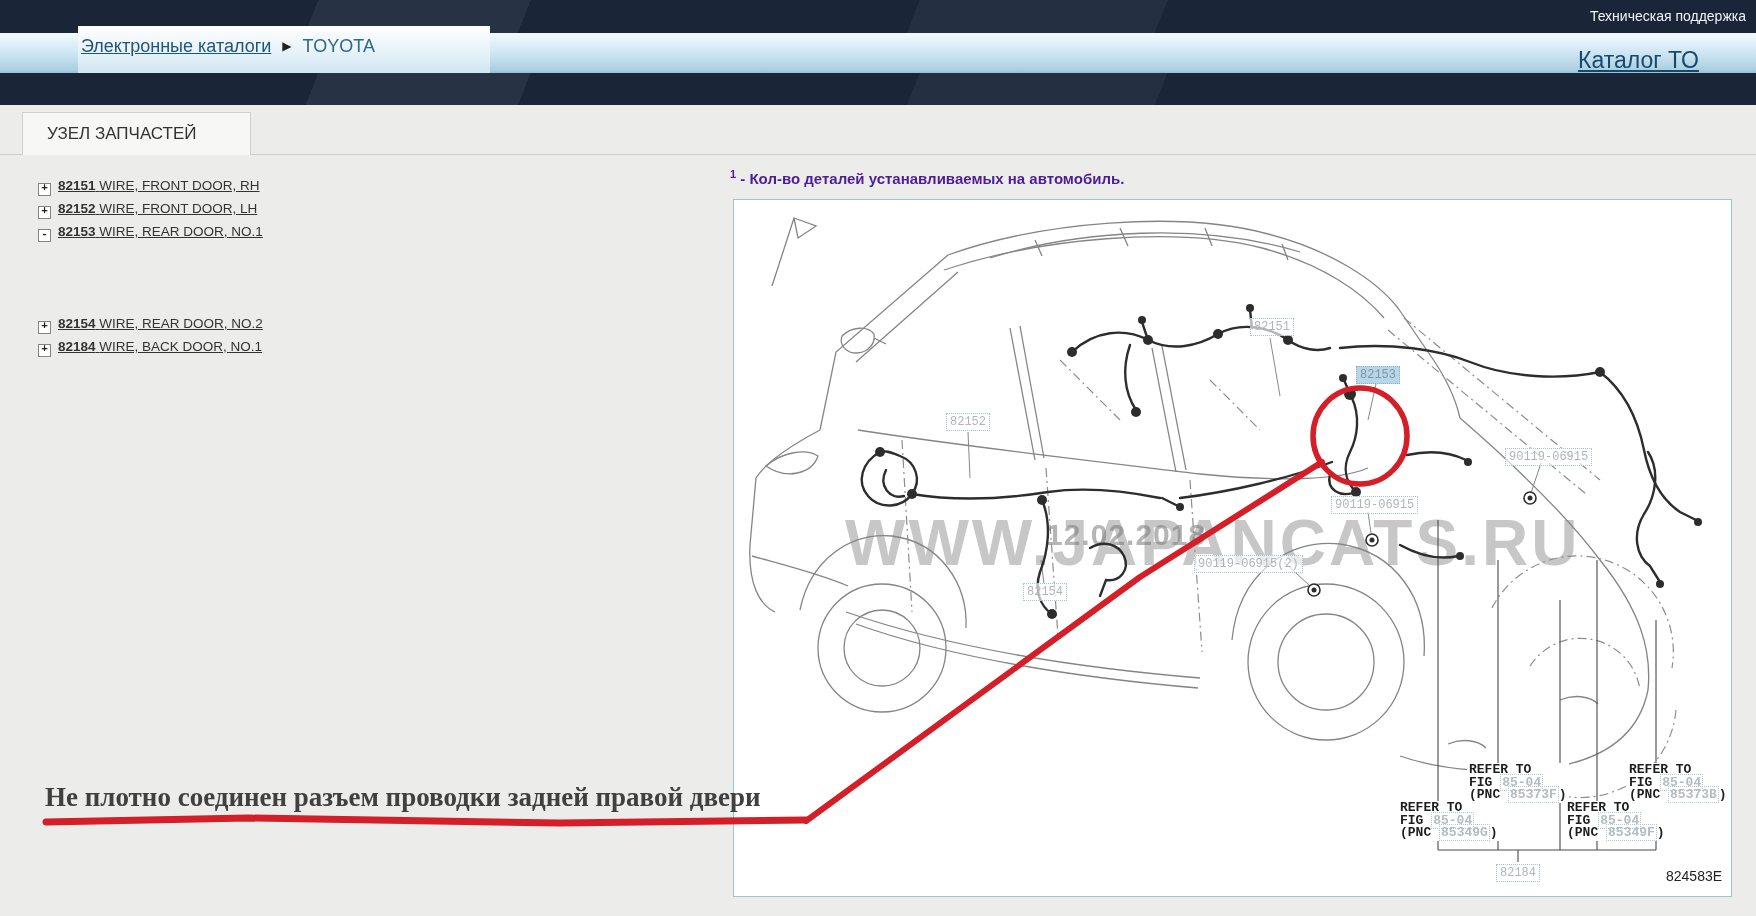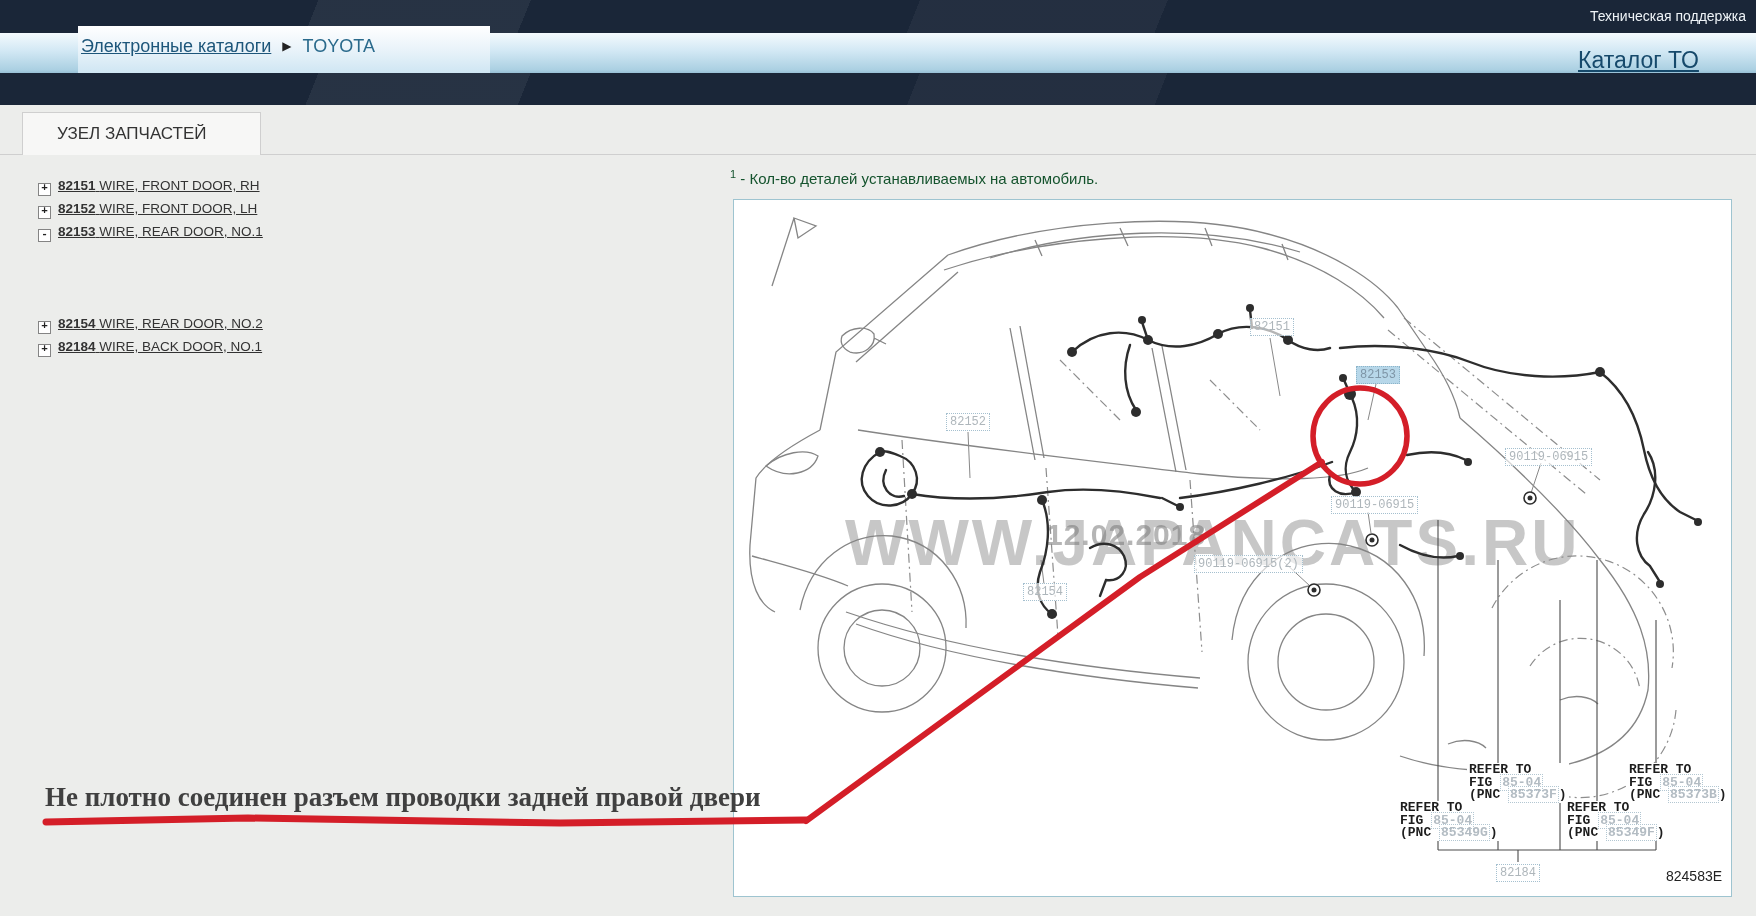--- a/index.html
+++ b/index.html
@@ -21,41 +21,41 @@
   .catalog-link{position:absolute;left:1578px;top:47px;font-size:23px;color:#16496b;text-decoration:underline;cursor:pointer;}
   .crumb-box{position:absolute;left:78px;top:26px;width:412px;height:47px;
     background:linear-gradient(#ffffff,#e7f2f9 55%,#cfe6f3);}
   .crumb-row{position:absolute;left:3px;top:10px;font-size:18px;white-space:nowrap;}
   .crumb-root{color:#1d567a;text-decoration:underline;cursor:pointer;}
   .crumb-sep{color:#222;font-size:12px;margin:0 11px;vertical-align:2px;}
   .crumb-cur{color:#2a6a8c;}
   
   .tab{position:absolute;left:22px;top:112px;width:203px;height:42px;
     background:#f7f7f6;border:1px solid #cfcfcf;border-bottom:none;
-    line-height:42px;padding-left:34px;font-size:17px;color:#333;cursor:pointer;}
+    line-height:42px;padding-left:24px;font-size:17px;color:#333;cursor:pointer;}
   .tabline{position:absolute;left:0;top:154px;width:1756px;height:1px;background:#cfcfcf;}
   
   .tree-item{position:absolute;left:38px;font-size:13.5px;color:#333;white-space:nowrap;}
   .tg{display:inline-block;width:11px;height:11px;border:1px solid #848484;background:#fff;
     font:bold 11px/9px "Liberation Mono",monospace;text-align:center;color:#222;
     vertical-align:-1px;margin-right:7px;cursor:pointer;}
   .tree-link{color:#333;text-decoration:underline;cursor:pointer;}
   .tree-link b{font-weight:bold;}
   
   .ptable{position:absolute;left:44px;top:246px;border-collapse:collapse;
     box-shadow:4px 4px 2px #acacac;background:#fff;}
   .ptable th{background:#cde4f2;color:#19496d;font-weight:bold;font-size:13.5px;
     height:30px;border:1px solid #aecfe4;padding:0 8px;}
   .ptable td{background:#fff;color:#333;font-size:13.5px;text-align:center;
     height:31px;border:1px solid #aecfe4;padding:0 8px;}
   .ptable sup{font-size:10px;}
   .ast{color:#cc2222;}
   .price-link{color:#cc0000;font-weight:bold;text-decoration:underline;cursor:pointer;}
   
-  .footnote{position:absolute;left:730px;top:168px;font-size:15px;font-weight:normal;color:#14532d;}
+  .footnote{position:absolute;left:730px;top:168px;font-size:15px;font-weight:bold;color:#4c1d95;}
   .footnote sup{font-size:11px;}
   
   .dbox{position:absolute;left:733px;top:199px;width:997px;height:696px;
     background:#fff;border:1px solid #9ec4d0;z-index:1;}
   .wmark{position:absolute;left:845px;top:506px;z-index:2;
     font:bold 64px "Liberation Sans",sans-serif;letter-spacing:3px;
     color:rgba(122,122,122,.42);white-space:nowrap;}
   .wdate{position:absolute;left:1046px;top:518px;z-index:2;
     font:bold 30px "Liberation Sans",sans-serif;letter-spacing:1px;
     color:rgba(120,120,120,.55);text-align:center;}

